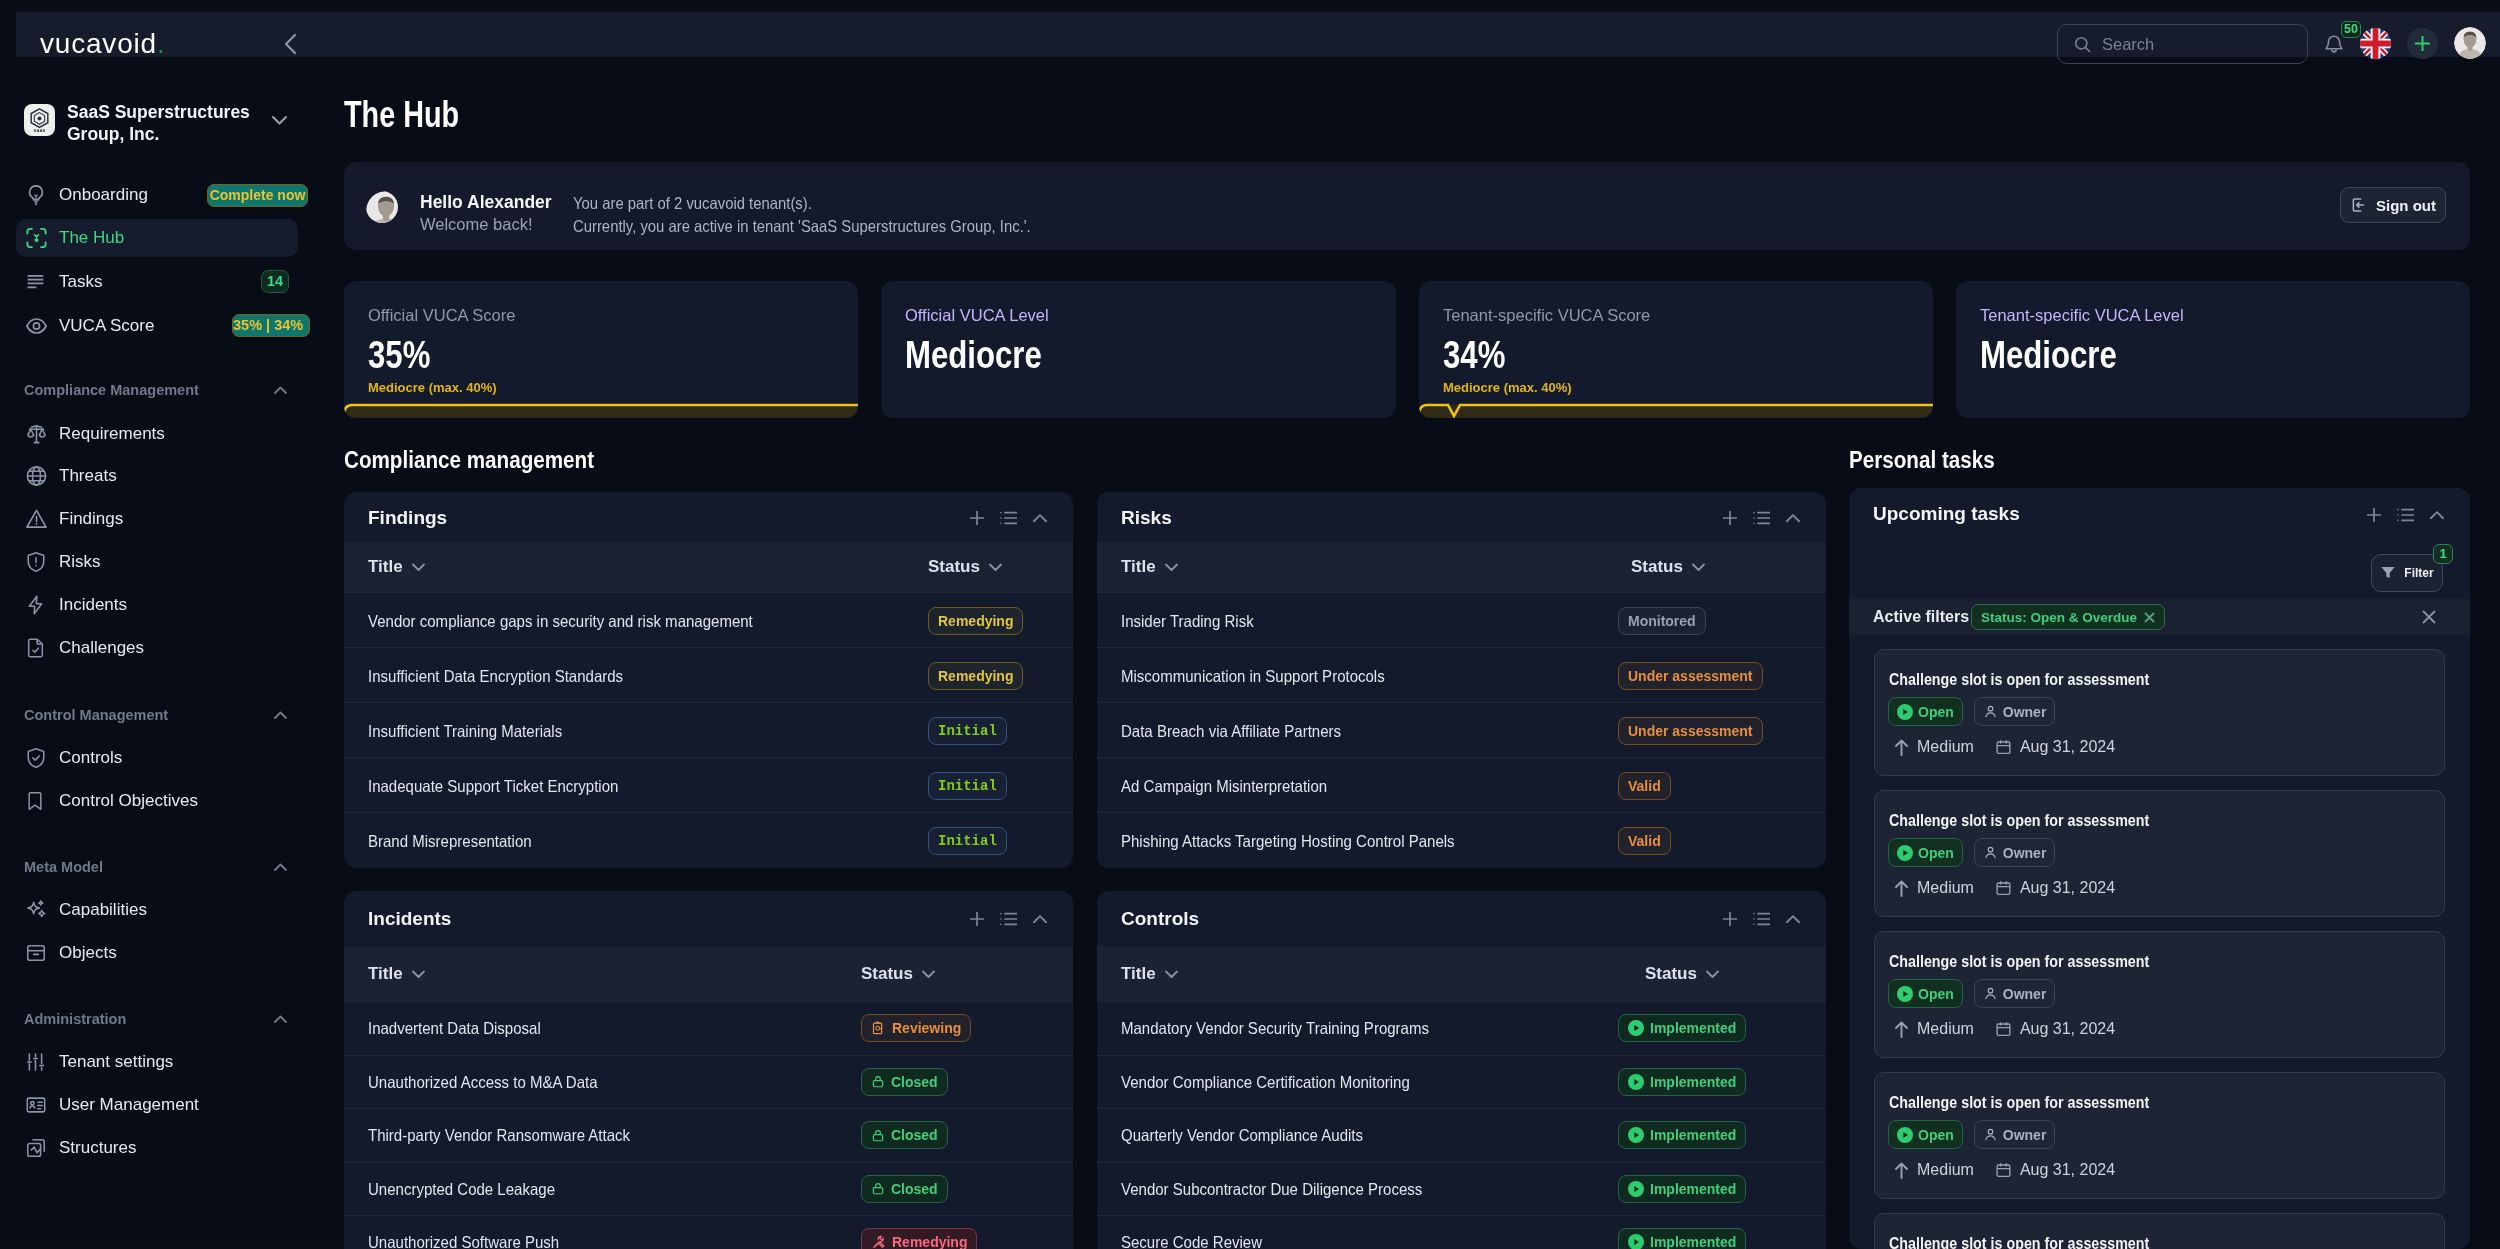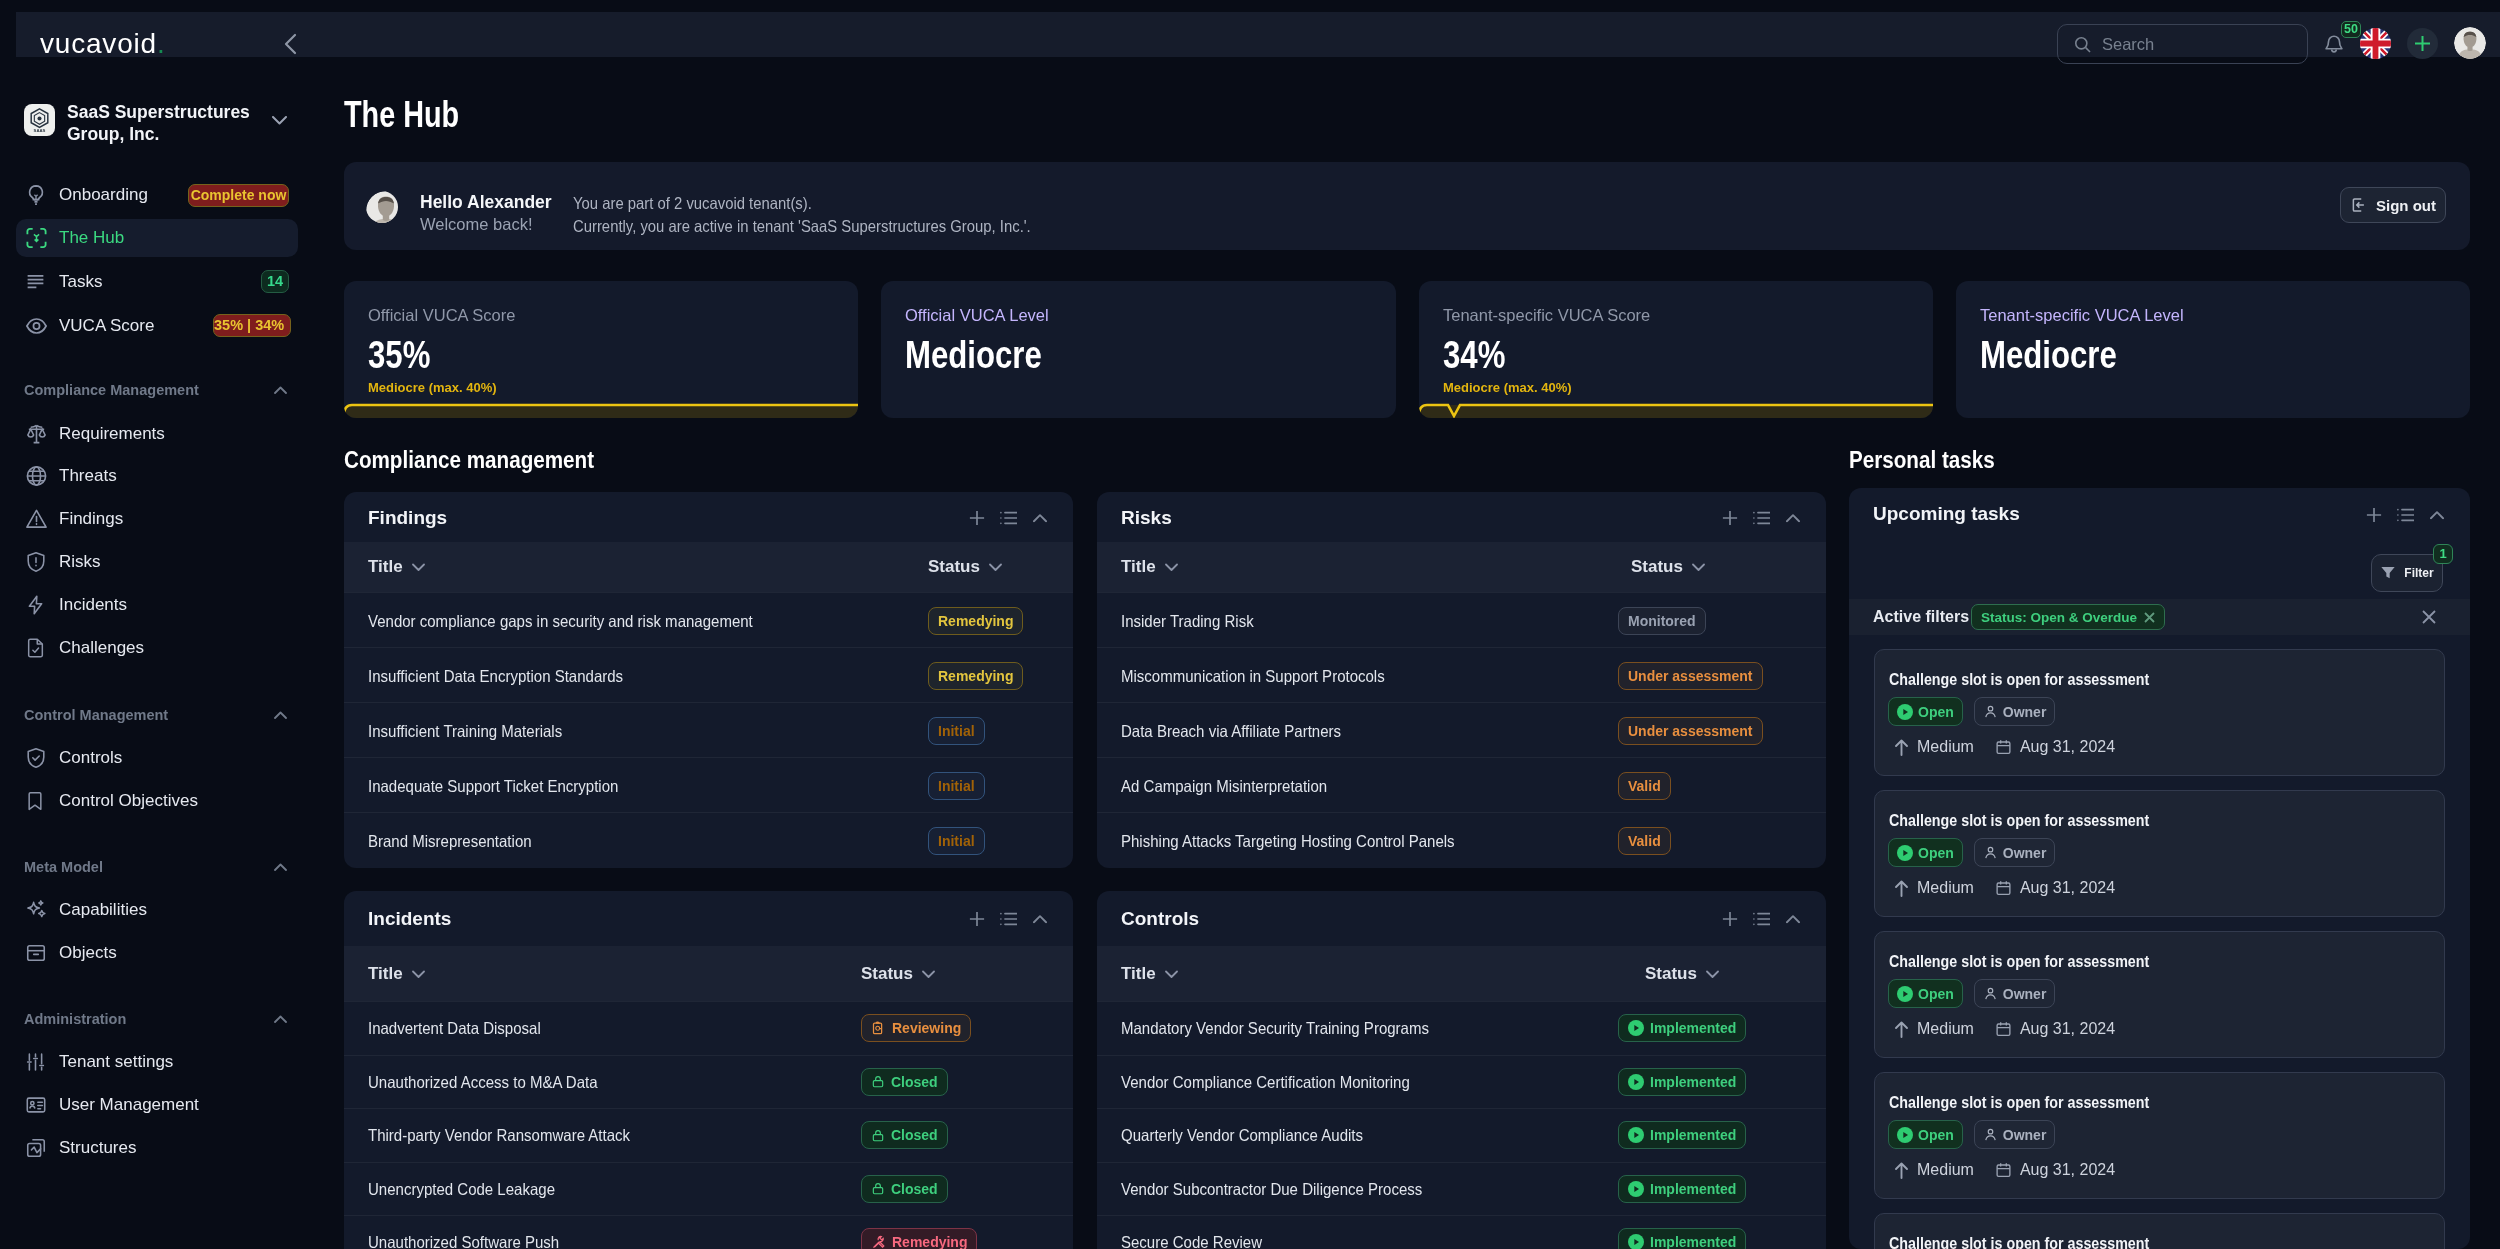--- a/index.html
+++ b/index.html
@@ -29,21 +29,21 @@
   .tenant-ic { position:absolute; left:24px; top:41px; width:31px; height:32px; background:#eef0ee; border-radius:8px; display:flex; align-items:center; justify-content:center; }
   .tenant-nm { position:absolute; left:67px; top:39px; width:190px; font-size:17.5px; font-weight:700; line-height:21.5px; color:#f2f4f8; }
   .tenant-ch { position:absolute; left:272px; top:53px; color:#9aa2b2; }
   .nav-item { position:absolute; left:16px; width:282px; height:38px; }
   .nav-item .ni { position:absolute; left:9px; top:50%; transform:translateY(-50%); color:#8b93a7; }
   .nav-item .nl { position:absolute; left:43px; top:50%; transform:translateY(-50%); font-size:17px; color:#e6e9f0; white-space:nowrap; }
   .nav-item.active { background:#151c2d; border-radius:10px; }
   .nav-item.active .ni, .nav-item.active .nl { color:#3bd981; }
   .sec-lbl { position:absolute; left:24px; font-size:14.5px; color:#707989; font-weight:600; transform:translateY(-50%); }
   .sec-ch { position:absolute; left:274px; color:#707989; transform:translateY(-50%); }
-  .b-yellow { background:#7f1d1d; border:1.5px solid #76621c; color:#e9c430; border-radius:7px; font-size:14.5px; font-weight:700; }
+  .b-yellow { background:#0f766e; border:1.5px solid #76621c; color:#e9c430; border-radius:7px; font-size:14.5px; font-weight:700;margin-left:19px; }
   .b-green { background:#0d2b1f; border:1.5px solid #245c43; color:#36d98c; border-radius:7px; font-size:14.5px; font-weight:700; }
   .cmplt { position:absolute; left:188px; top:121px; width:101px; height:23px; text-align:center; line-height:20px; font-size:14px !important; white-space:nowrap; }
   .b14 { position:absolute; left:261px; top:207px; width:28px; height:23px; text-align:center; line-height:20px; }
   .b3534 { position:absolute; left:213px; top:251px; width:78px; height:23px; line-height:20px; }
 
   
   .h1 { position:absolute; left:344px; top:94px; font-size:36px; font-weight:700; color:#fff; transform:scaleX(0.8); transform-origin:left; }
   .welcome { position:absolute; left:344px; top:162px; width:2126px; height:88px; background:#141a2b; border-radius:12px; }
   .w-av { position:absolute; left:22px; top:29px; }
   .w-name { position:absolute; left:76px; top:30px; font-size:17.5px; font-weight:700; color:#f4f6f9; }
@@ -68,21 +68,21 @@
   .panel { position:absolute; background:#131a2b; border-radius:12px; overflow:hidden; }
   .p-hd { position:absolute; left:24px; font-size:19px; font-weight:700; color:#f2f4f8; transform:translateY(-50%); }
   .p-ic { position:absolute; color:#7e8798; transform:translate(0,-50%); }
   .thead { position:absolute; left:0; width:100%; height:50px; background:#1b2233; }
   .th { position:absolute; font-size:17px; font-weight:700; color:#dde1ea; transform:translateY(-50%); top:50%; display:flex; align-items:center; gap:9px; }
   .th .icn { color:#8b93a7; }
   .row { position:absolute; left:0; width:100%; height:56px; border-top:1px solid #1f2636; }
   .row .rt { position:absolute; left:24px; top:50%; transform:translateY(-50%) scaleX(0.91); transform-origin:left center; font-size:16.5px; color:#e2e6ed; white-space:nowrap; }
   .chip { position:absolute; top:50%; transform:translateY(-50%); height:28px; border-radius:8px; font-size:14px; font-weight:700; display:inline-flex; align-items:center; padding:0 9px; gap:6px; border:1.5px solid; }
   .c-yel { color:#e3c53e; border-color:#6e5c1d; background:rgba(227,197,62,0.06); }
-  .c-blu { color:#a16207; border-color:#32537c; background:rgba(106,166,232,0.05); }
+  .c-blu { color:#84cc16; border-color:#32537c; background:rgba(106,166,232,0.05);font-family:Liberation Mono, monospace; }
   .c-gry { color:#9aa2b2; border-color:#3c4456; background:#1c2231; }
   .c-org { color:#e88f3f; border-color:#7a4f1f; background:rgba(232,143,63,0.07); }
   .c-grn { color:#3ecf7e; border-color:#27624a; background:#0f2b1f; }
   .c-pnk { color:#f8697f; border-color:#7e3346; background:#331b26; }
 
   
   .tpanel { left:1849px; top:488px; width:621px; height:761px; }
   .filterbtn { position:absolute; right:27px; top:66px; width:72px; height:38px; border:1.5px solid #3f4759; border-radius:10px; background:#1b2231; display:flex; align-items:center; justify-content:center; gap:8px; font-size:12px; font-weight:700; color:#eef0f4; }
   .filterbtn .icn { color:#9aa2b2; }
   .fbadge { position:absolute; right:17px; top:56px; width:20px; height:20px; background:#112e20; border:1.5px solid #2f8557; border-radius:6px; color:#3edc84; font-size:13px; font-weight:700; text-align:center; line-height:17px; }

